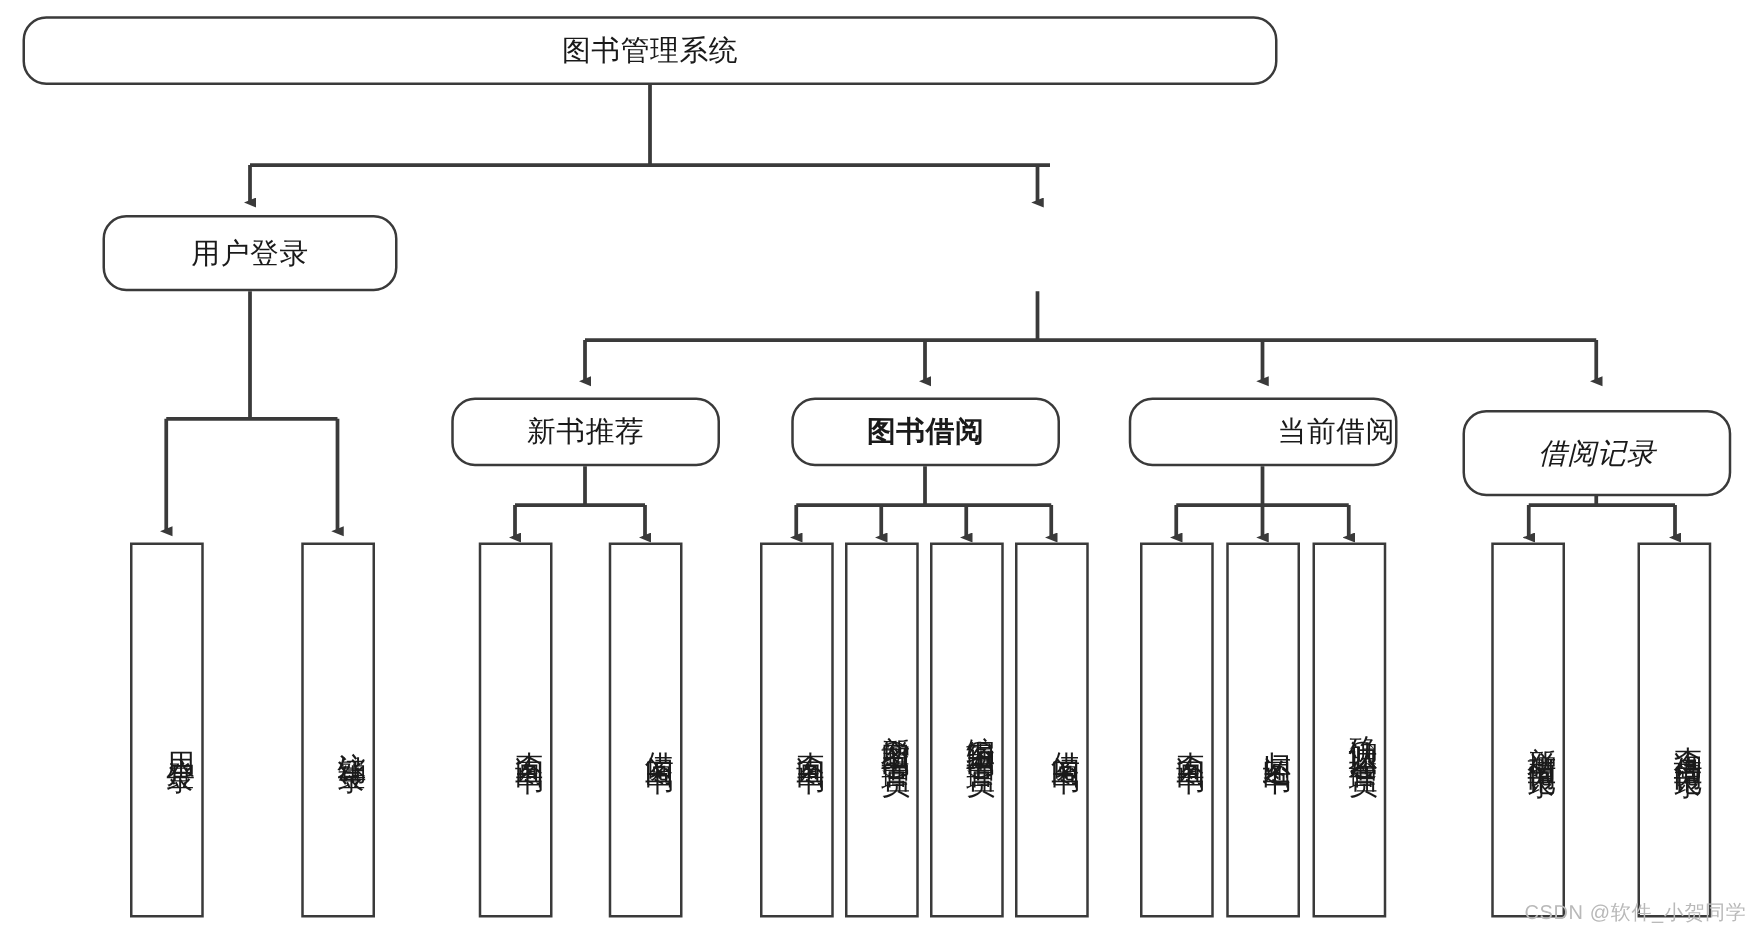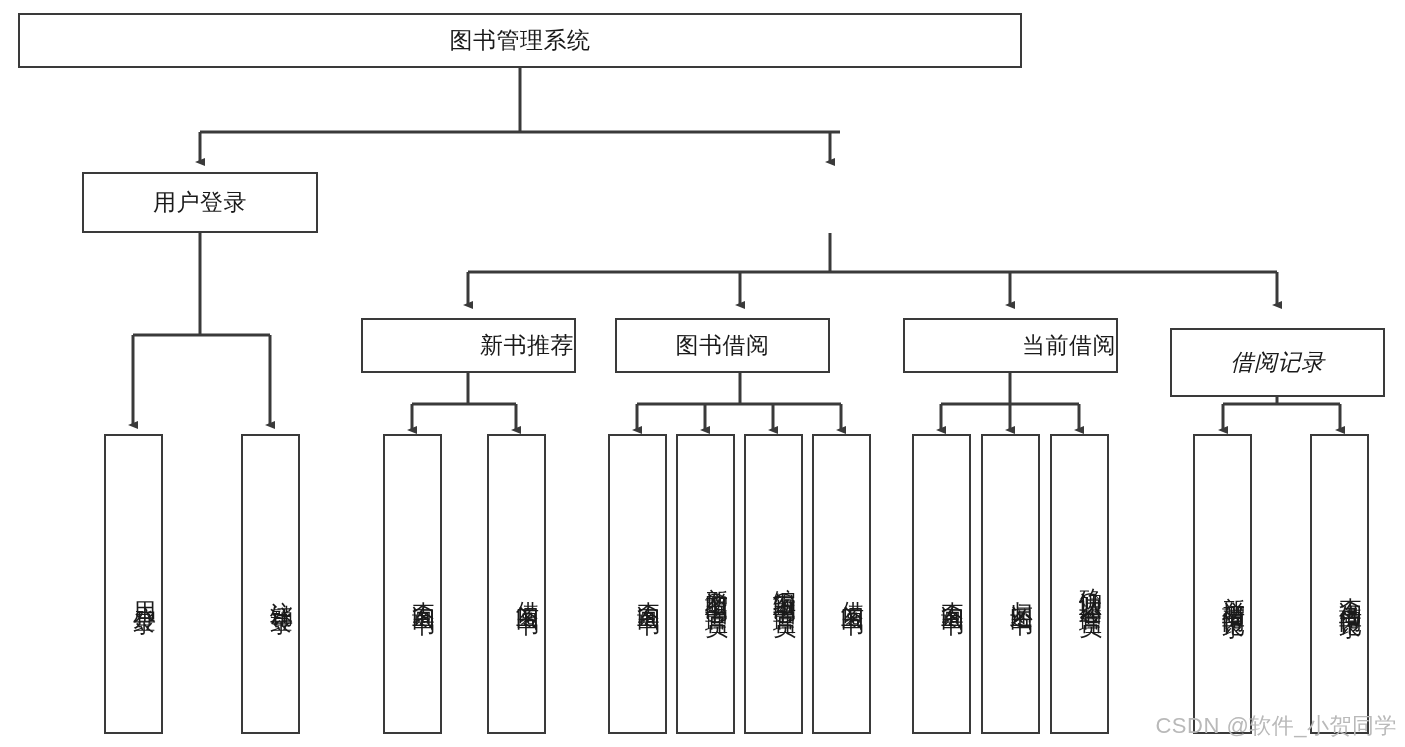--- a/index.html
+++ b/index.html
@@ -33,20 +33,21 @@
     border: 2px solid #3a3a3a;
     display: flex;
     align-items: center;
     justify-content: center;
     color: #1a1a1a;
   }
   .node-h {
     font-size: 23px;
     line-height: 1.1;
     letter-spacing: 0.5px;
+    border-radius: 19px;
   }
   .node-root {
     font-size: 23px;
   }
   .node-v {
     writing-mode: vertical-rl;
     text-orientation: upright;
     -webkit-writing-mode: vertical-rl;
     font-size: 23px;
     letter-spacing: 4px;
@@ -61,21 +62,21 @@
     writing-mode: vertical-rl;
     text-orientation: upright;
     -webkit-writing-mode: vertical-rl;
     display: block;
     white-space: nowrap;
   }
   .watermark {
     position: absolute;
     right: 8px;
     bottom: 6px;
-    font-size: 22px;
+    font-size: 16px;
     color: #b9b9b9;
     letter-spacing: 0.5px;
     white-space: nowrap;
   }
 </style>
 </head>
 <body>
 
 <div id="diagram-root">
 
@@ -131,25 +132,25 @@
 
   <div class="node node-h node-root" style="left:18px; top:13px; width:1004px; height:55px;">
     <span>图书管理系统</span>
   </div>
 
   <div class="node node-h" style="left:82px; top:172px; width:236px; height:61px;">
     <span>用户登录</span>
   </div>
 
 
-  <div class="node node-h" style="left:361px; top:318px; width:215px; height:55px;justify-content:flex-end;">
+  <div class="node node-h" style="left:361px; top:318px; width:215px; height:55px;">
     <span>新书推荐</span>
   </div>
 
-  <div class="node node-h" style="left:615px; top:318px; width:215px; height:55px;">
+  <div class="node node-h" style="left:633px; top:318px; width:215px; height:55px;font-weight:bold;">
     <span>图书借阅</span>
   </div>
 
   <div class="node node-h" style="left:903px; top:318px; width:215px; height:55px;justify-content:flex-end;">
     <span>当前借阅</span>
   </div>
 
   <div class="node node-h" style="left:1170px; top:328px; width:215px; height:69px;font-style:italic;">
     <span>借阅记录</span>
   </div>

